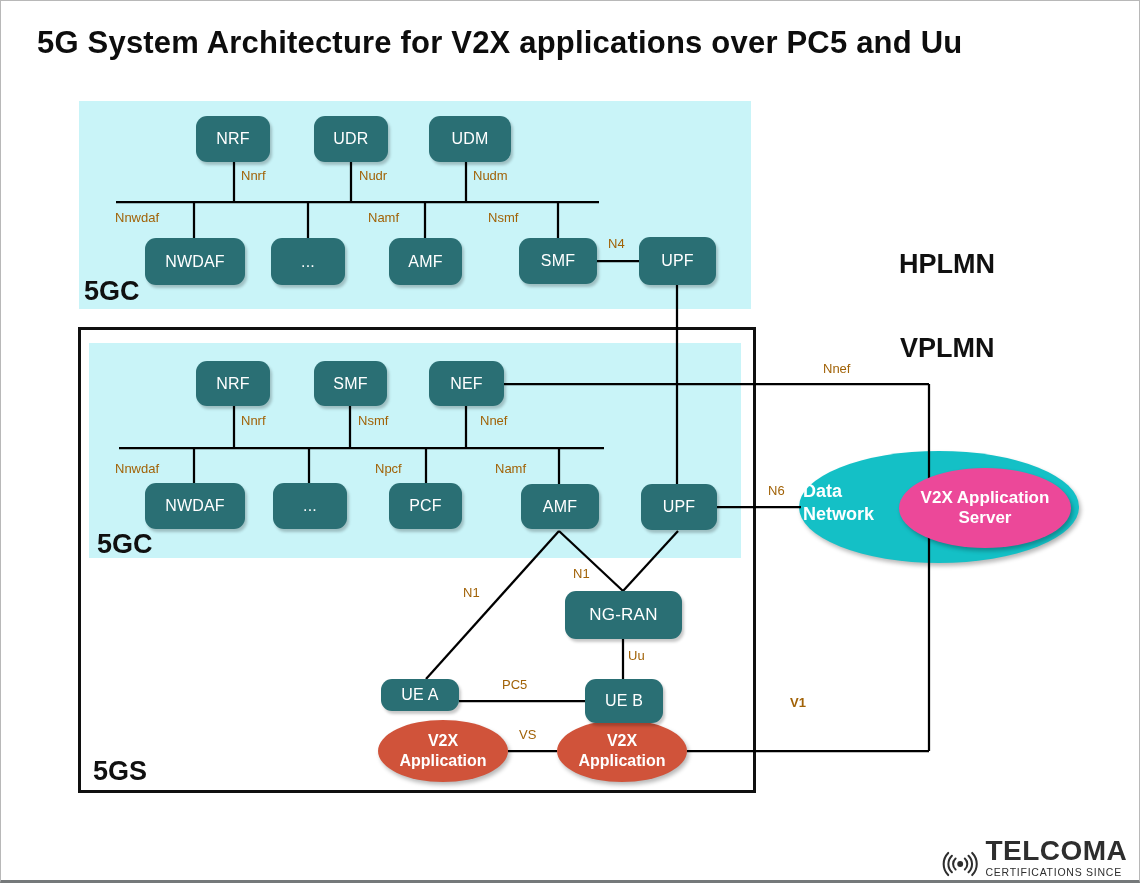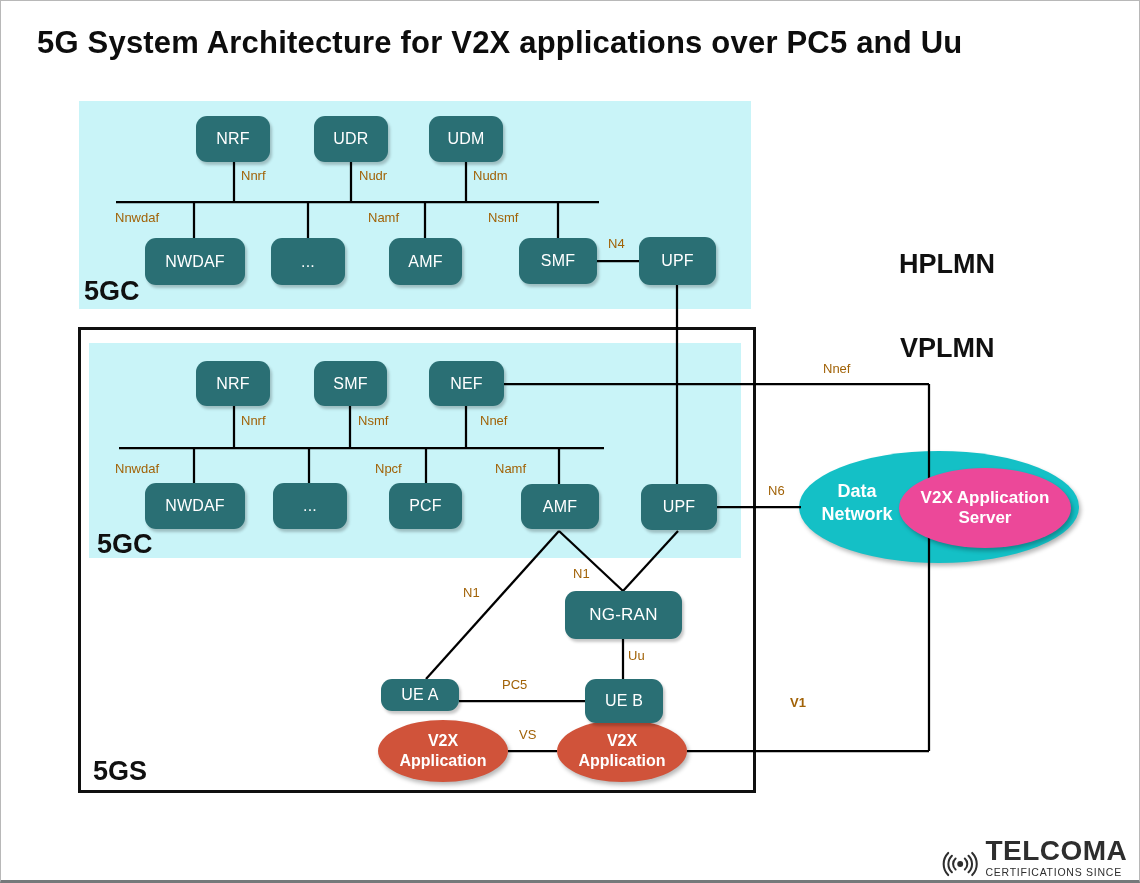--- a/index.html
+++ b/index.html
@@ -21,21 +21,21 @@
     border:3.5px solid #101010; background:transparent; z-index:0; }
   .node {
     position:absolute; background:#2a6f74; color:#ffffff; border-radius:11px;
     display:flex; align-items:center; justify-content:center;
     font-weight:400; font-size:16px; z-index:3;
     box-shadow:2px 3px 3px rgba(0,0,0,.22); letter-spacing:.2px;
   }
   
   .n-h-nrf{left:195px;top:115px;width:74px;height:46px;}
   .n-h-udr{left:313px;top:115px;width:74px;height:46px;}
-  .n-h-udm{left:428px;top:115px;width:74px;height:46px;}
+  .n-h-udm{left:428px;top:115px;width:82px;height:46px;}
   .n-h-nwdaf{left:144px;top:237px;width:100px;height:47px;}
   .n-h-dots{left:270px;top:237px;width:74px;height:47px;}
   .n-h-amf{left:388px;top:237px;width:73px;height:47px;}
   .n-h-smf{left:518px;top:237px;width:78px;height:46px;}
   .n-h-upf{left:638px;top:236px;width:77px;height:48px;}
   
   .n-v-nrf{left:195px;top:360px;width:74px;height:45px;}
   .n-v-smf{left:313px;top:360px;width:73px;height:45px;}
   .n-v-nef{left:428px;top:360px;width:75px;height:45px;}
   .n-v-nwdaf{left:144px;top:482px;width:100px;height:46px;}
@@ -62,21 +62,21 @@
   .el-n6{left:767px;top:483px;}
   .el-n1-ue{left:462px;top:585px;} .el-n1-ran{left:572px;top:566px;}
   .el-uu{left:627px;top:648px;} .el-pc5{left:501px;top:677px;}
   .el-vs{left:518px;top:727px;} .el-v1{left:789px;top:695px;font-weight:bold;}
   .ellipse {
     position:absolute; border-radius:50%; display:flex; align-items:center; justify-content:center;
     text-align:center; color:#ffffff; font-weight:700;
     box-shadow:2px 3px 4px rgba(0,0,0,.28);
   }
   .dn-ellipse { left:798px; top:450px; width:280px; height:112px; background:#14c0c6; z-index:0; }
-  .dn-label { position:absolute; left:802px; top:479px; width:108px; text-align:center;
+  .dn-label { position:absolute; left:802px; top:479px; width:108px; 
     color:#ffffff; font-weight:700; font-size:18px; line-height:1.25; z-index:2; }
   .server-ellipse { left:898px; top:467px; width:172px; height:80px; background:#ec4899; z-index:2;
     font-size:17px; line-height:1.2; }
   .server-ellipse .inner{ width:132px; }
   .v2x-ellipse { background:#d0533a; width:130px; height:62px; font-size:16px; line-height:1.25; z-index:2; }
   .v2x-a { left:377px; top:719px; }
   .v2x-b { left:556px; top:719px; }
   .v2x-ellipse .inner{ width:110px; }
   .logo { position:absolute; left:938px; top:836px; display:flex; align-items:center; gap:4px;
     color:#2e2e2e; z-index:2; }

